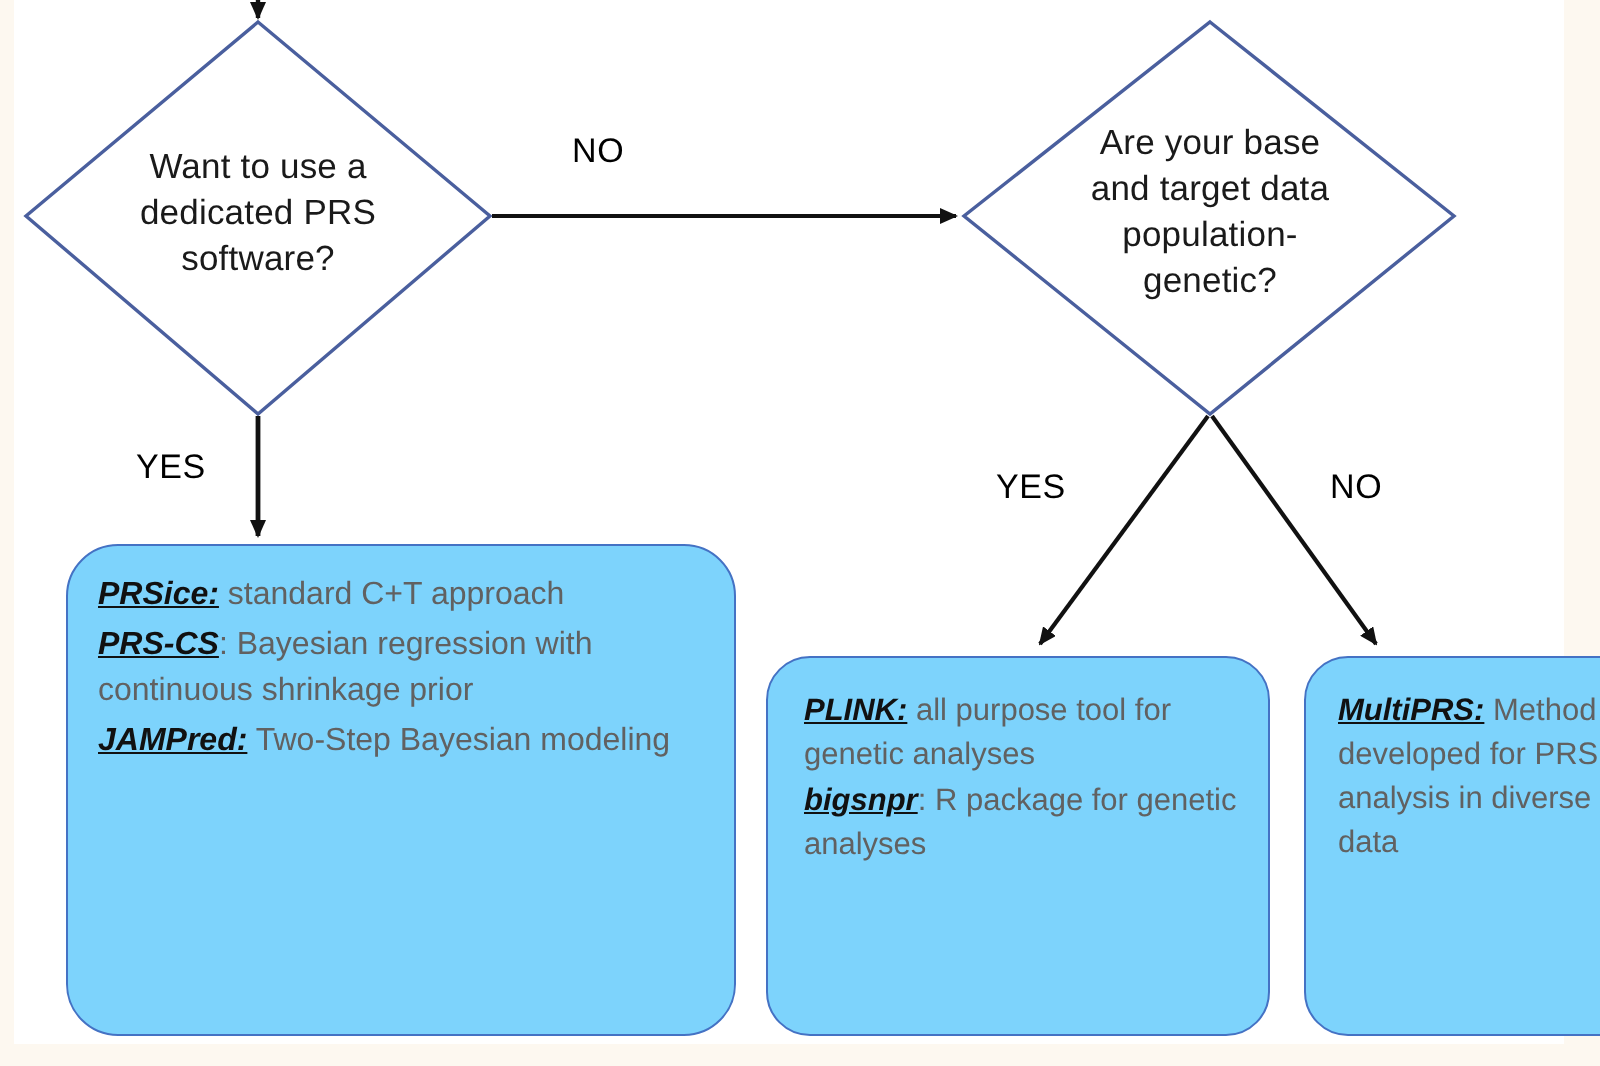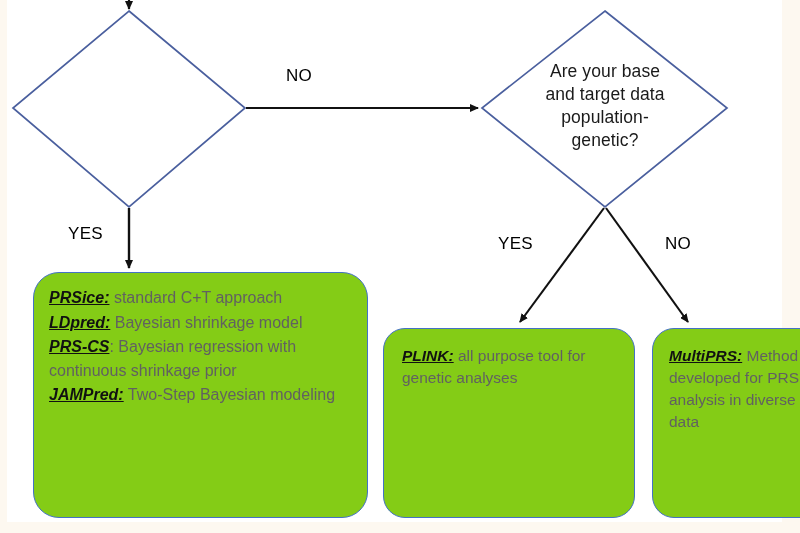--- a/index.html
+++ b/index.html
@@ -41,21 +41,21 @@
   #label-no-top{left:286px;top:66px;}
   #label-yes-left{left:68px;top:224px;}
   #label-yes-right{left:498px;top:234px;}
   #label-no-right{left:665px;top:234px;}
 
   
   .rbox{
     position:absolute;
     border:1.6px solid #4472c4;
     border-radius:22px;
-    background:#84cc16;
+    background:#7dd3fc;
     box-sizing:border-box;
   }
   #box-dedicated{left:33px;top:272px;width:335px;height:246px;border-radius:26px;}
   #box-matched  {left:383px;top:328px;width:252px;height:190px;}
   #box-diverse  {left:652px;top:328px;width:183px;height:190px;}
 
   .box-inner{
     position:absolute;
     color:#5a5a5a;
     font-size:15.5px;
@@ -96,46 +96,49 @@
 
     <line x1="246" y1="108" x2="478" y2="108" stroke="#111111" stroke-width="2.1" marker-end="url(#arrowhead)"></line>
 
     <line x1="129" y1="208" x2="129" y2="268" stroke="#111111" stroke-width="2.4" marker-end="url(#arrowhead)"></line>
 
     <line x1="604" y1="208" x2="520" y2="322" stroke="#111111" stroke-width="2.1" marker-end="url(#arrowhead)"></line>
 
     <line x1="606" y1="208" x2="688" y2="322" stroke="#111111" stroke-width="2.1" marker-end="url(#arrowhead)"></line>
   </svg>
 
+  <div class="dia-text" id="dia-left-text">Want to use a
+dedicated PRS
+software?</div>
 
   <div class="dia-text" id="dia-right-text">Are your base
 and target data
 population-
 genetic?</div>
 
   <div class="edge-label" id="label-no-top">NO</div>
 
   <div class="edge-label" id="label-yes-left">YES</div>
 
   <div class="edge-label" id="label-yes-right">YES</div>
 
   <div class="edge-label" id="label-no-right">NO</div>
 
   <div class="rbox" id="box-dedicated">
     <div class="box-inner">
         <p class="entry"><span class="tool">PRSice:</span><span class="desc"> standard C+T approach</span></p>
-        <p class="entry"><span class="tool">LDpred:</span><span class="desc"> Bayesian shrinkage model</span></p>
         <p class="entry"><span class="tool">PRS-CS</span><span class="desc">: Bayesian regression with continuous shrinkage prior</span></p>
         <p class="entry"><span class="tool">JAMPred:</span><span class="desc"> Two-Step Bayesian modeling</span></p>
       </div>
   </div>
 
   <div class="rbox" id="box-matched">
     <div class="box-inner">
         <p class="entry"><span class="tool">PLINK:</span><span class="desc"> all purpose tool for genetic analyses</span></p>
+        <p class="entry"><span class="tool">bigsnpr</span><span class="desc">: R package for genetic analyses</span></p>
       </div>
   </div>
 
   <div class="rbox" id="box-diverse">
     <div class="box-inner">
         <p class="entry"><span class="tool">MultiPRS:</span><span class="desc"> Method developed for PRS analysis in diverse data</span></p>
       </div>
   </div>
 
 </div>

